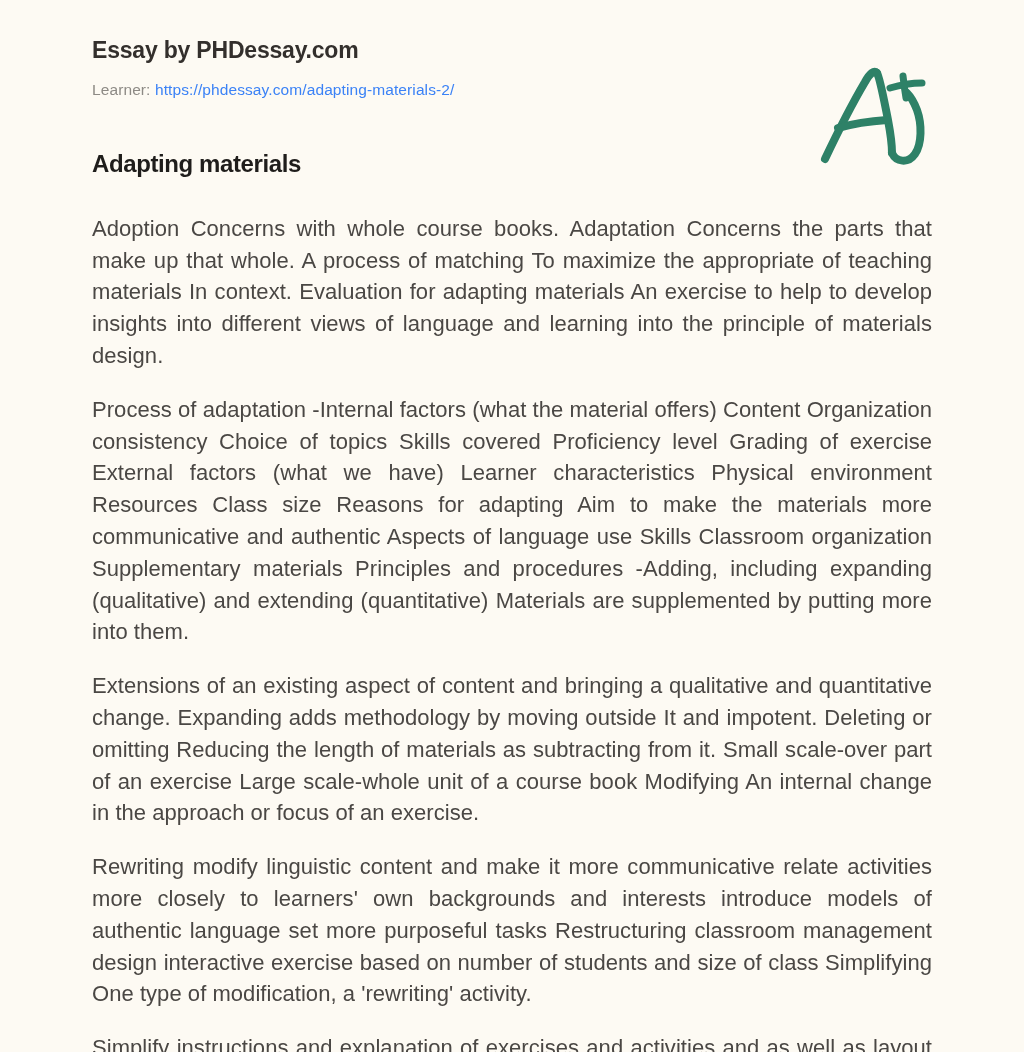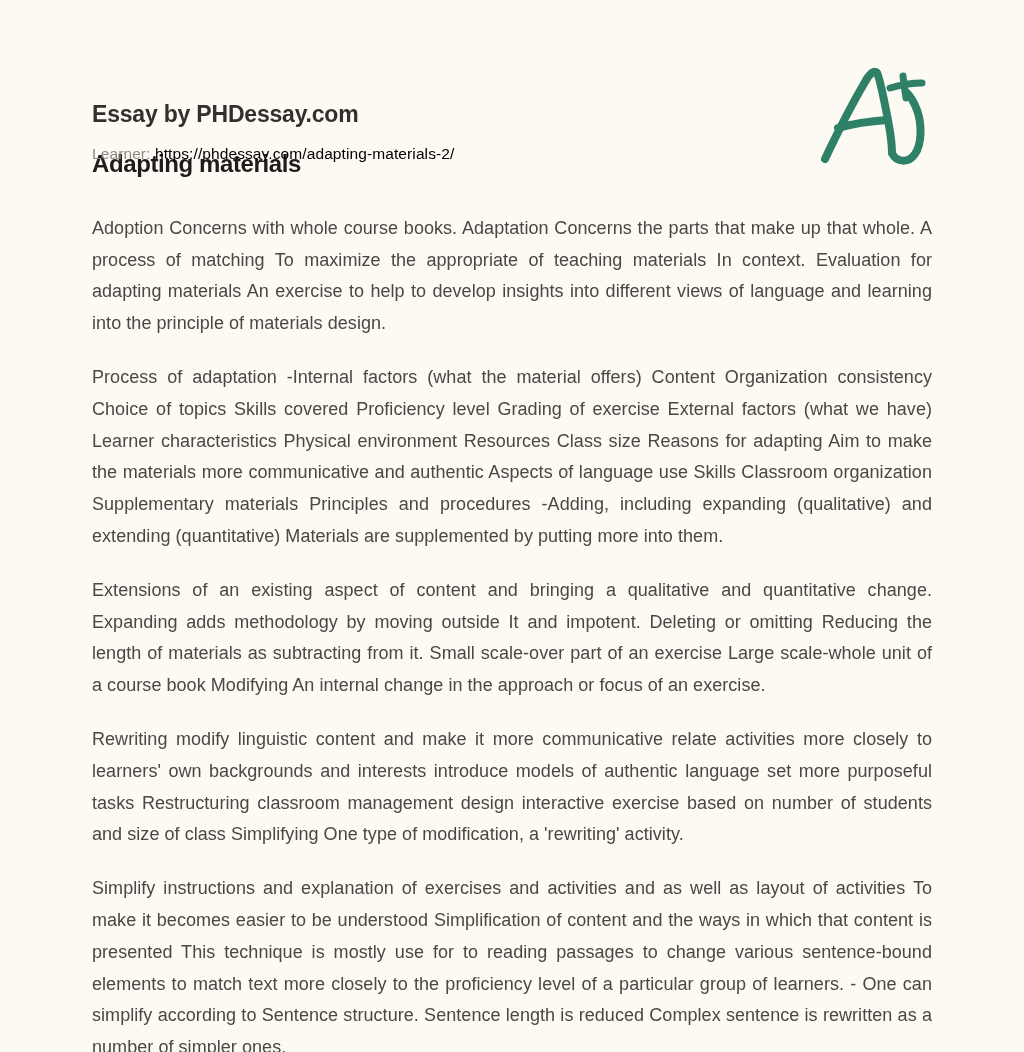--- a/index.html
+++ b/index.html
@@ -19,21 +19,21 @@
     position: relative;
     width: 1024px;
     height: 1052px;
     box-sizing: border-box;
     padding: 0 92px;
   }
 
   
   .masthead {
     position: relative;
-    padding-top: 102px;
+    padding-top: 38px;
     height: 120px;
     box-sizing: border-box;
   }
 
   .brand-title {
     font-size: 23px;
     font-weight: bold;
     letter-spacing: -0.2px;
     color: #332f2c;
     line-height: 1.1;
@@ -46,21 +46,21 @@
     color: #8d8a85;
     letter-spacing: 0.1px;
     white-space: nowrap;
   }
 
   .source-label {
     color: #8d8a85;
   }
 
   .source-url {
-    color: #000000;
+    color: #3b82f6;
     text-decoration: none;
   }
 
   
   .logo {
     position: absolute;
     right: -10px;
     top: 58px;
     width: 130px;
     height: 110px;
@@ -78,21 +78,21 @@
     line-height: 1.2;
   }
 
   .body-copy {
     margin-top: 34px;
     width: 840px;
   }
 
   .body-copy p {
     margin: 0 0 22px 0;
-    font-size: 18px;
+    font-size: 22px;
     line-height: 31.8px;
     text-align: justify;
     color: #4a4744;
     letter-spacing: 0.05px;
   }
 
   .body-copy p:last-child {
     margin-bottom: 0;
   }
 </style>

